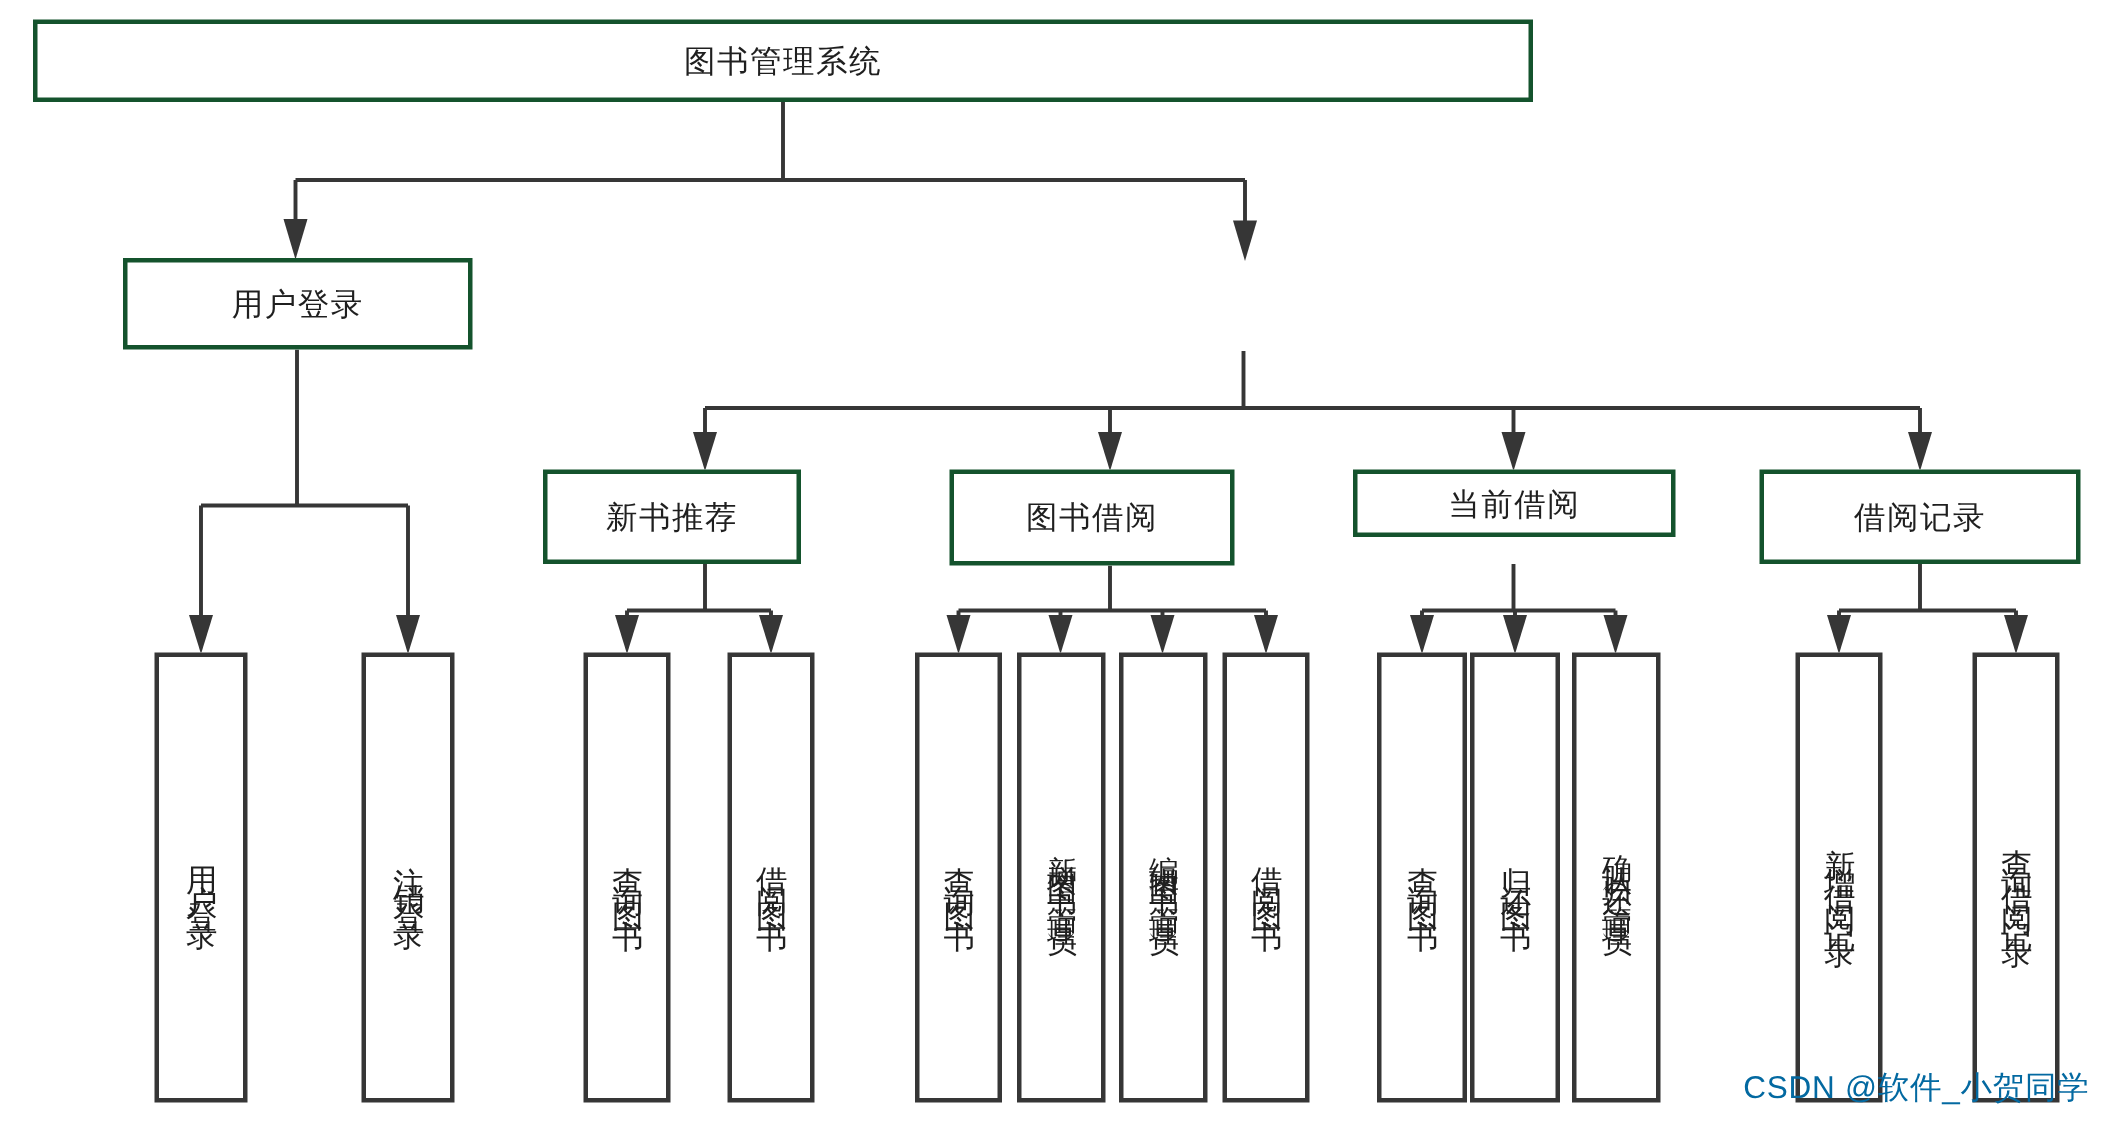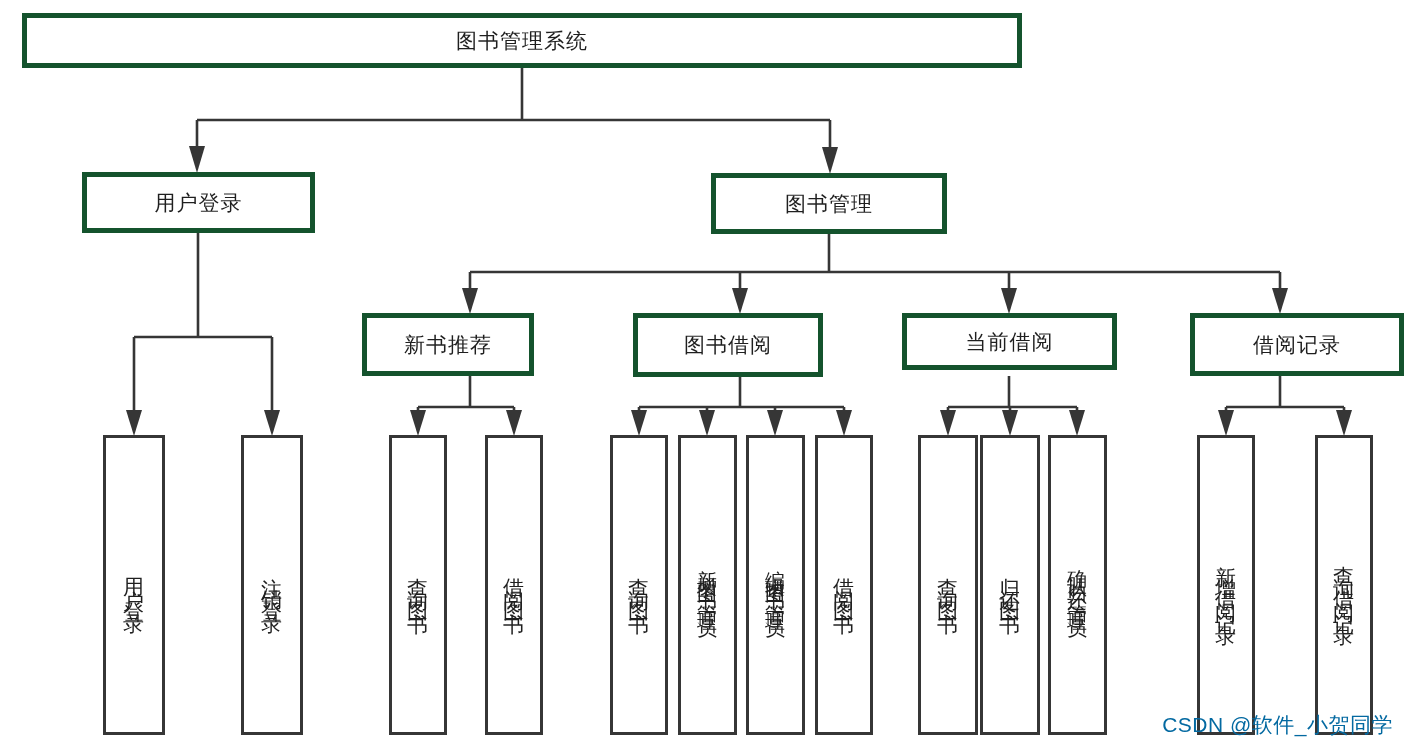--- a/index.html
+++ b/index.html
@@ -18,21 +18,21 @@
     position: absolute;
     left: 0; top: 0;
     width: 1405px; height: 747px;
     pointer-events: none;
   }
 
   
   .hbox {
     position: absolute;
     background: #ffffff;
-    border: 5px solid #14532d;
+    border: 3px solid #14532d;
     display: flex;
     align-items: center;
     justify-content: center;
     color: #1f1f1f;
     font-size: 21px;
     letter-spacing: 1px;
     z-index: 2;
   }
 
   
@@ -123,34 +123,31 @@
     </g>
   </svg>
 
   <div class="hbox" style="left:22px; top:13px; width:1000px; height:55px;">
     <span>图书管理系统</span>
   </div>
 
   <div class="hbox" style="left:82px; top:172px; width:233px; height:61px;">
     <span>用户登录</span>
   </div>
-  <div class="hbox" style="left:711px; top:173px; width:236px; height:61px;">
-    <span>图书管理</span>
-  </div>
 
   <div class="hbox" style="left:362px; top:313px; width:172px; height:63px;">
     <span>新书推荐</span>
   </div>
   <div class="hbox" style="left:633px; top:313px; width:190px; height:64px;">
     <span>图书借阅</span>
   </div>
-  <div class="hbox" style="left:902px; top:313px; width:215px; height:57px;">
+  <div class="hbox" style="left:902px; top:313px; width:215px; height:45px;">
     <span>当前借阅</span>
   </div>
-  <div class="hbox" style="left:1173px; top:313px; width:214px; height:63px;margin-left:17px;">
+  <div class="hbox" style="left:1173px; top:313px; width:214px; height:63px;">
     <span>借阅记录</span>
   </div>
 
   <div class="vbox" style="left:103px; width:62px;">
     <span class="vtext">用户登录</span>
   </div>
   <div class="vbox" style="left:241px; width:62px;">
     <span class="vtext">注销登录</span>
   </div>
 

